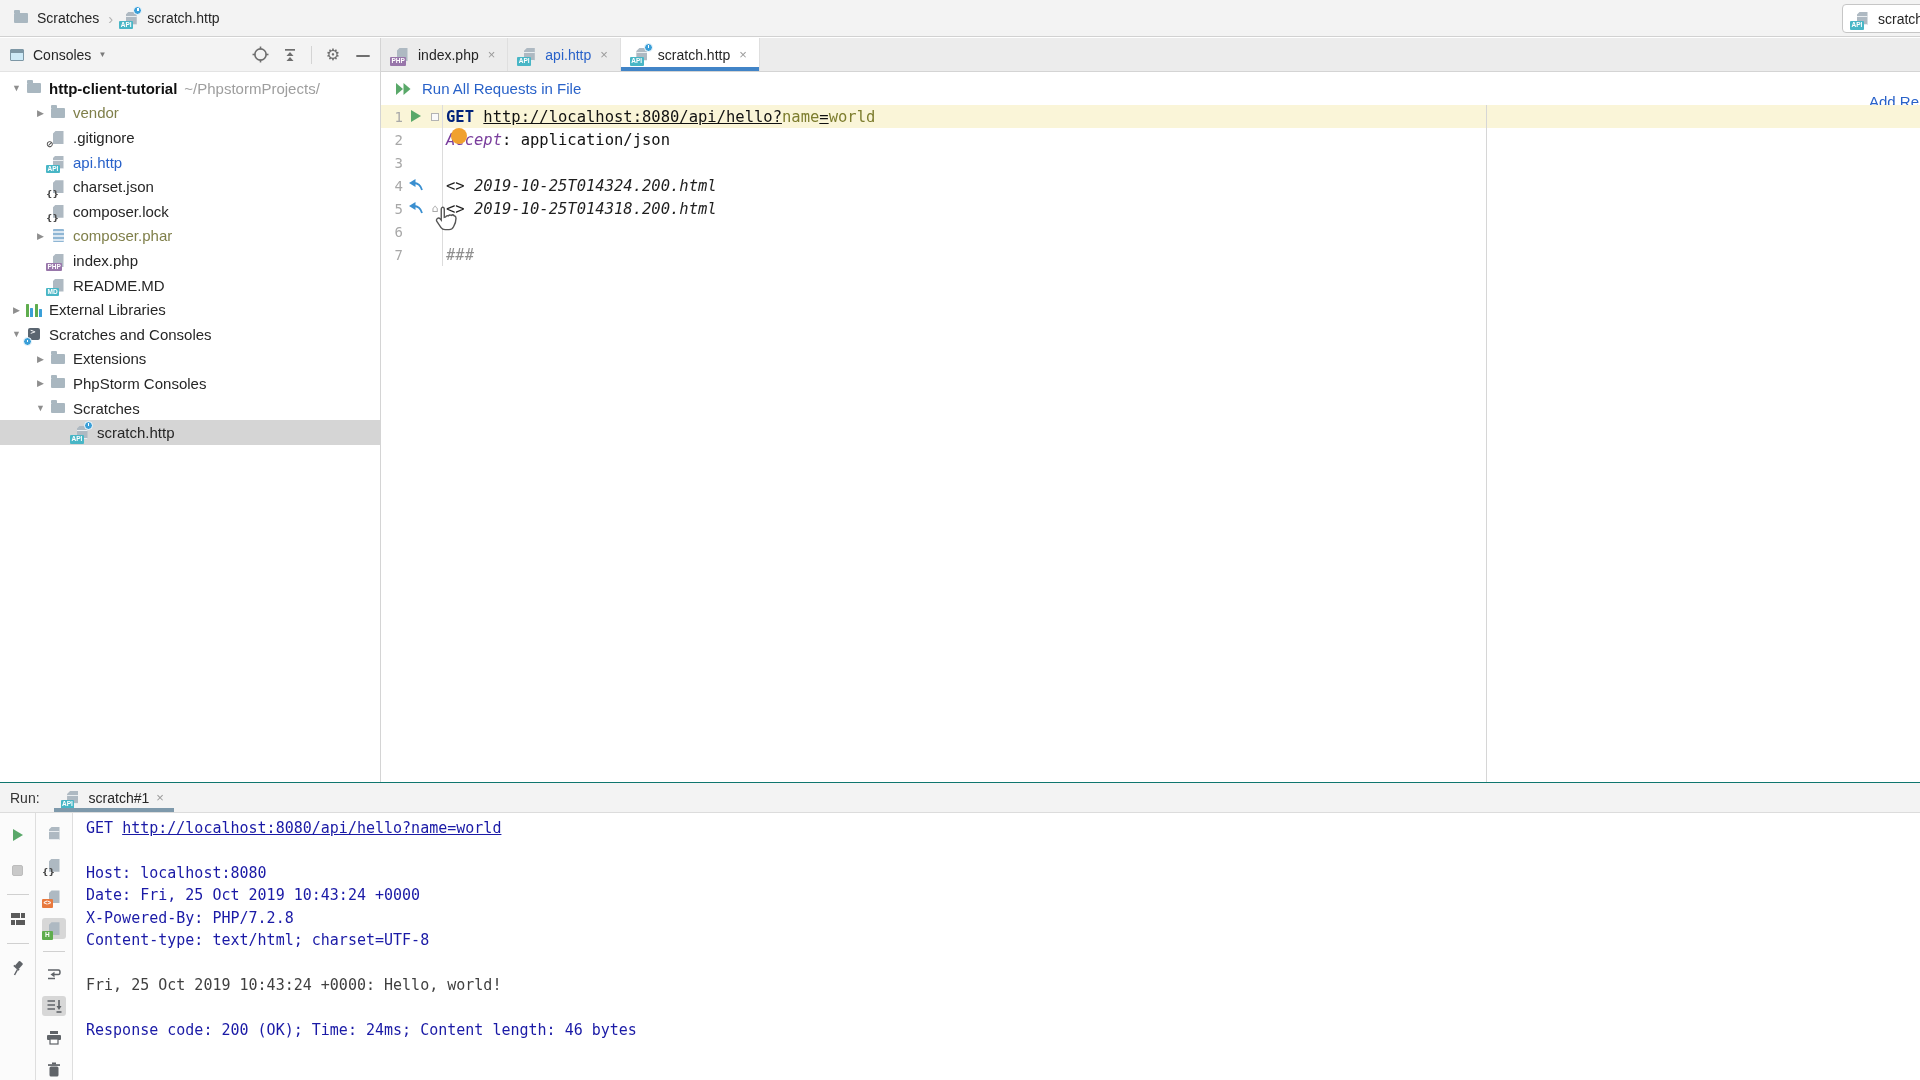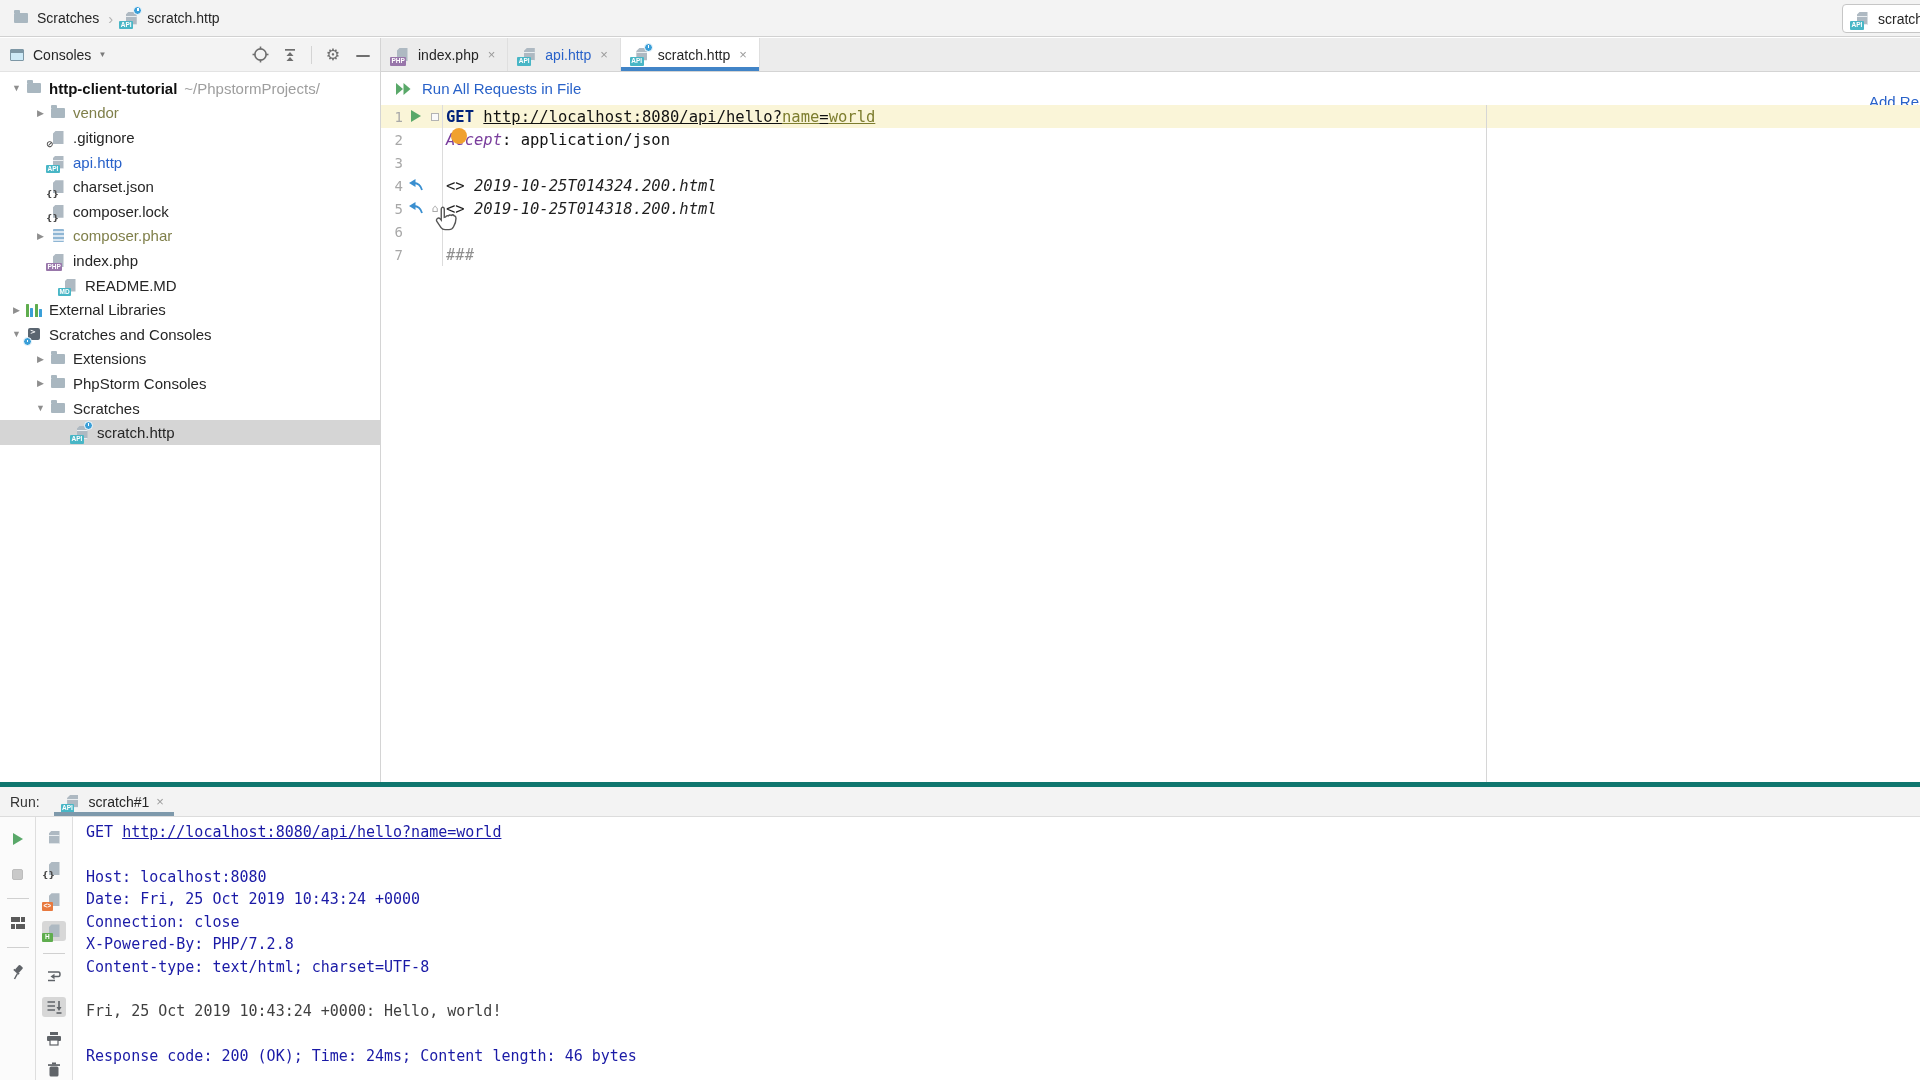--- a/index.html
+++ b/index.html
@@ -88,31 +88,31 @@
   .gicon{width:25px;display:flex;justify-content:center;align-items:center;}
   .fold{width:14px;display:flex;justify-content:center;align-items:center;}
   .fold-box{width:8px;height:8px;border:1px solid #b3b3b3;background:#fafafa;display:block;}
   .fold-home{color:#a8a8a8;font-size:11px;font-family:"DejaVu Sans",sans-serif;}
   .play-tri{width:0;height:0;border-left:10px solid #59a869;border-top:6px solid transparent;
     border-bottom:6px solid transparent;display:block;}
   .code-text{margin-left:3px;white-space:pre;}
   .seg-kw{color:#00227b;font-weight:bold;}
   .seg-plain{color:#111;}
   .seg-url{color:#111;text-decoration:underline;margin-top:41px;}
-  .seg-qp{color:#7d7d2e;text-decoration:underline;}
+  .seg-qp{color:#7d7d2e;}
   .seg-hdr{color:#7a3e9d;font-style:italic;}
   .seg-ref{color:#1f1f1f;font-style:italic;}
   .seg-comment{color:#8f8f8f;font-style:italic;}
   .orange-dot{position:absolute;left:70px;top:23px;width:16px;height:16px;border-radius:50%;
     background:#f0a12f;z-index:5;}
   .hand-cursor{position:absolute;left:52px;top:100px;z-index:6;}
 
   
   .run-panel{position:absolute;left:0;top:782px;width:1920px;height:298px;background:#fff;
-    border-top:5px solid #0f766e;}
+    border-top:1px solid #0f766e;}
   .run-tabbar{height:30px;background:#f3f3f3;border-bottom:1px solid #dcdcdc;display:flex;
     align-items:stretch;font-size:14px;}
   .run-label{display:flex;align-items:center;padding:0 14px 0 10px;color:#333;}
   .run-tab{display:flex;align-items:center;gap:7px;padding:0 10px;position:relative;}
   .run-tab::after{content:"";position:absolute;left:0;right:0;bottom:0;height:4px;background:#7e99ab;}
   .run-tab .tclose{color:#9a9a9a;font-size:13px;}
   .run-body{position:absolute;left:0;top:30px;right:0;bottom:0;}
   .rtb{position:absolute;top:0;bottom:0;display:flex;flex-direction:column;align-items:center;
     padding-top:10px;gap:11px;background:#fbfbfb;}
   .rtb-outer{left:0;width:36px;border-right:1px solid #dedede;}
@@ -256,21 +256,21 @@
         <span class="tlabel olive ">composer.phar</span>
       </div>
       <div class="tree-row" style="padding-left: 32px;">
         <span class="arrow"></span>
         <span class="icon">
           <span class="page"></span>
           <span class="badge b-php">PHP</span>
         </span>
         <span class="tlabel  ">index.php</span>
       </div>
-      <div class="tree-row" style="padding-left: 44px;">
+      <div class="tree-row" style="padding-left: 32px;">
         <span class="arrow"></span>
         <span class="icon">
           <span class="page"></span>
           <span class="badge b-md">MD</span>
         </span>
         <span class="tlabel  ">README.MD</span>
       </div>
       <div class="tree-row" style="padding-left: 8px;">
         <span class="arrow">▶</span>
         <span class="icon">
@@ -562,21 +562,20 @@
               <rect x="5" y="0.5" width="4" height="2" fill="#5f6368"></rect>
             </svg>
           </span>
         </span>
       </div>
     <div class="console" id="console">
         <div class="console-line"><span class="c-blue">GET </span><span class="c-link">http://localhost:8080/api/hello?name=world</span></div>
         <div class="console-line"></div>
         <div class="console-line"><span class="c-blue">Host: localhost:8080</span></div>
         <div class="console-line"><span class="c-blue">Date: Fri, 25 Oct 2019 10:43:24 +0000</span></div>
-        <div class="console-line"><span class="c-blue">Connection: close</span></div>
         <div class="console-line"><span class="c-blue">X-Powered-By: PHP/7.2.8</span></div>
         <div class="console-line"><span class="c-blue">Content-type: text/html; charset=UTF-8</span></div>
         <div class="console-line"></div>
         <div class="console-line"><span class="c-black">Fri, 25 Oct 2019 10:43:24 +0000: Hello, world!</span></div>
         <div class="console-line"></div>
         <div class="console-line"><span class="c-blue">Response code: 200 (OK); Time: 24ms; Content length: 46 bytes</span></div>
       </div>
   </div>
 </div>
 

